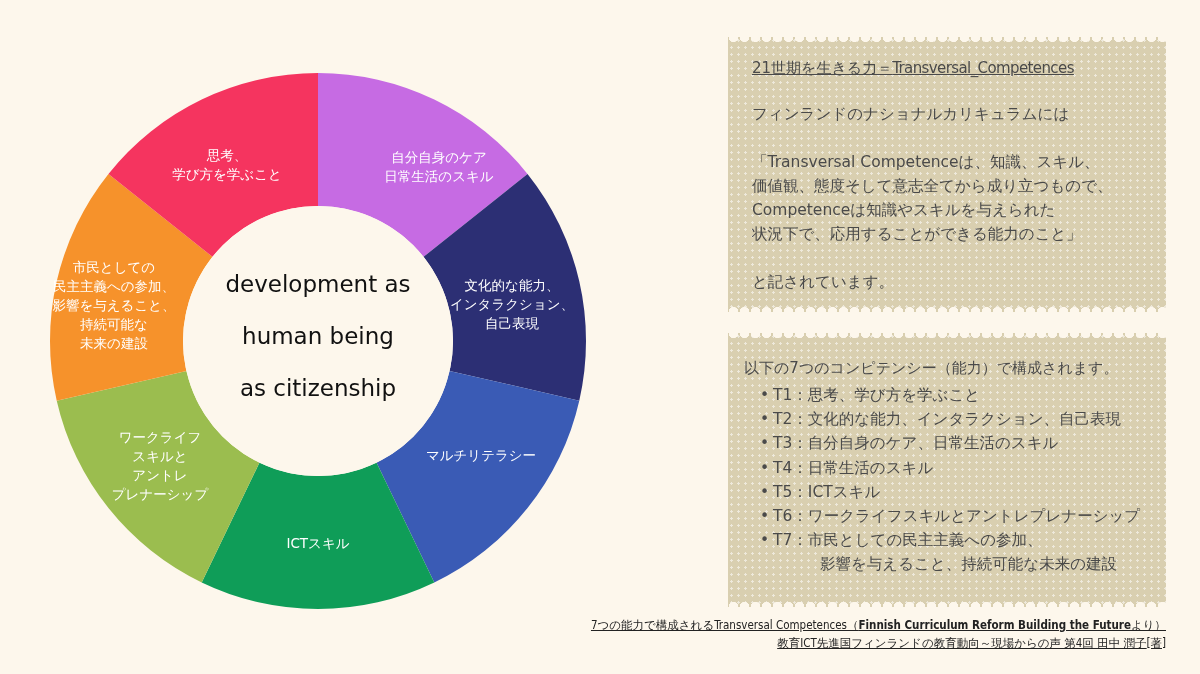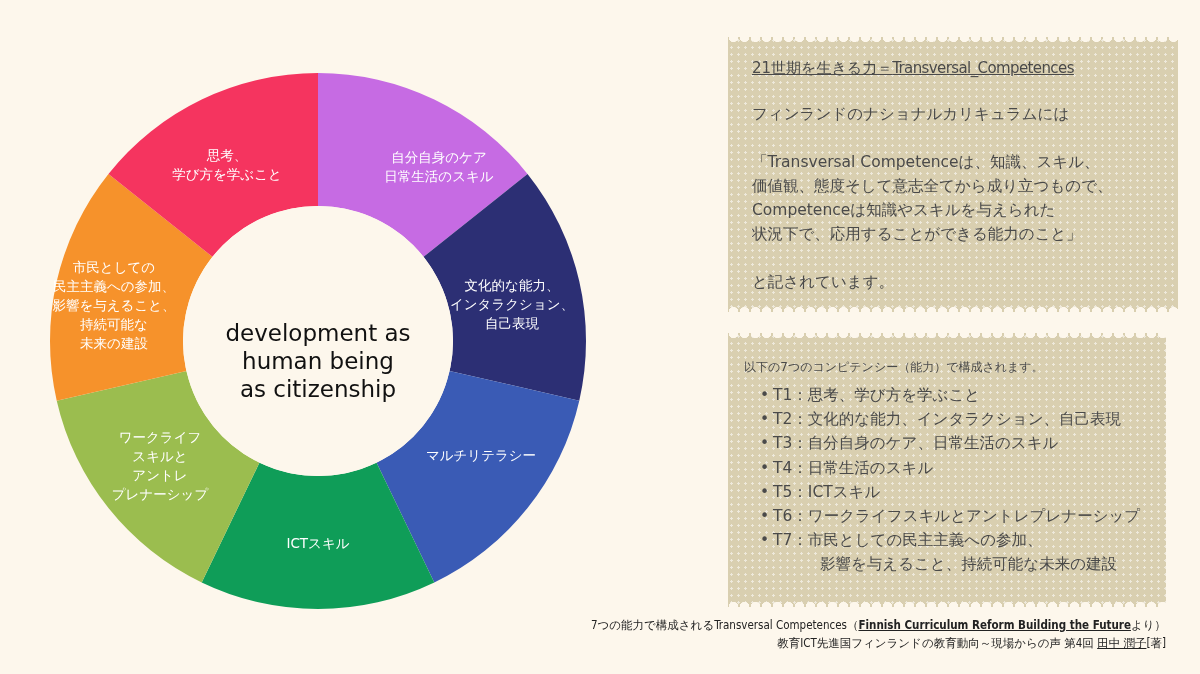--- a/index.html
+++ b/index.html
@@ -9,53 +9,54 @@
     font-family:"DejaVu Sans", sans-serif;
     position:relative;
     color:#4a4a4a;
   }
   #donut { position:absolute; left:0; top:0; width:640px; height:674px; }
   .seg-label {
     position:absolute; color:#fff; font-size:13.5px; line-height:19px;
     text-align:center; white-space:pre-line; transform:translate(-50%,-50%);
   }
   .center-text {
-    position:absolute; left:318px; top:361px; transform:translate(-50%,-50%);
-    font-size:23px; line-height:28px; color:#111; text-align:center; white-space:pre-line;
+    position:absolute; left:318px; top:336px; transform:translate(-50%,-50%);
+    font-size:23px; line-height:52px; color:#111; text-align:center; white-space:pre-line;
     width:260px;
   }
   .panel {
     position:absolute; left:728px; width:438px;
     background-color:#d9cfb0;
     background-image:radial-gradient(circle, rgba(255,255,255,0.55) 1px, transparent 1.3px);
     background-size:7px 7px;
     -webkit-mask:
       radial-gradient(circle 5px at 50% 0, transparent 98%, #000) 0 0/11px 51% repeat-x,
       radial-gradient(circle 5px at 50% 100%, transparent 98%, #000) 0 100%/11px 51% repeat-x;
   }
-  #panel1 { top:37px; height:275px;padding-left:12px; }
+  #panel1 { top:37px; height:275px; }
   #panel2 { top:333px; height:274px; }
   .p1-title {
     position:absolute; left:24px; top:22px; font-size:15px; color:#4a4a4a;
   }
   .p1-title .u { text-decoration:underline; }
   .p-text {
     position:absolute; left:24px; font-size:15.5px; line-height:24px; color:#4a4a4a; white-space:pre-line;
   }
-  .p2-intro { position:absolute; left:16px; top:26px; font-size:12px; color:#4a4a4a; }
+  .p2-intro { position:absolute; left:16px; top:26px; font-size:15px; color:#4a4a4a; }
   .p2-list { position:absolute; left:32px; top:50px; margin:0; padding:0; list-style:none; }
   .p2-list li {
     font-size:15.5px; line-height:24.2px; color:#4a4a4a; white-space:pre-line;
     position:relative; padding-left:13px;
   }
   .p2-list li .bullet { position:absolute; left:0; top:0; }
   .p2-list li .cont { padding-left:47px; display:block; }
   .caption {
     position:absolute; right:34px; text-align:right; font-size:11.5px; color:#222;
     font-family:"DejaVu Sans Condensed","DejaVu Sans", sans-serif;
+    text-decoration:underline;
   }
   .caption .link { font-weight:bold; text-decoration:underline; }
   .caption .author { text-decoration:underline; }
   #cap1 { top:618px; }
   #cap2 { top:636px; }
 </style>
 </head>
 <body>
 
 <svg id="donut" viewBox="0 0 640 674">

